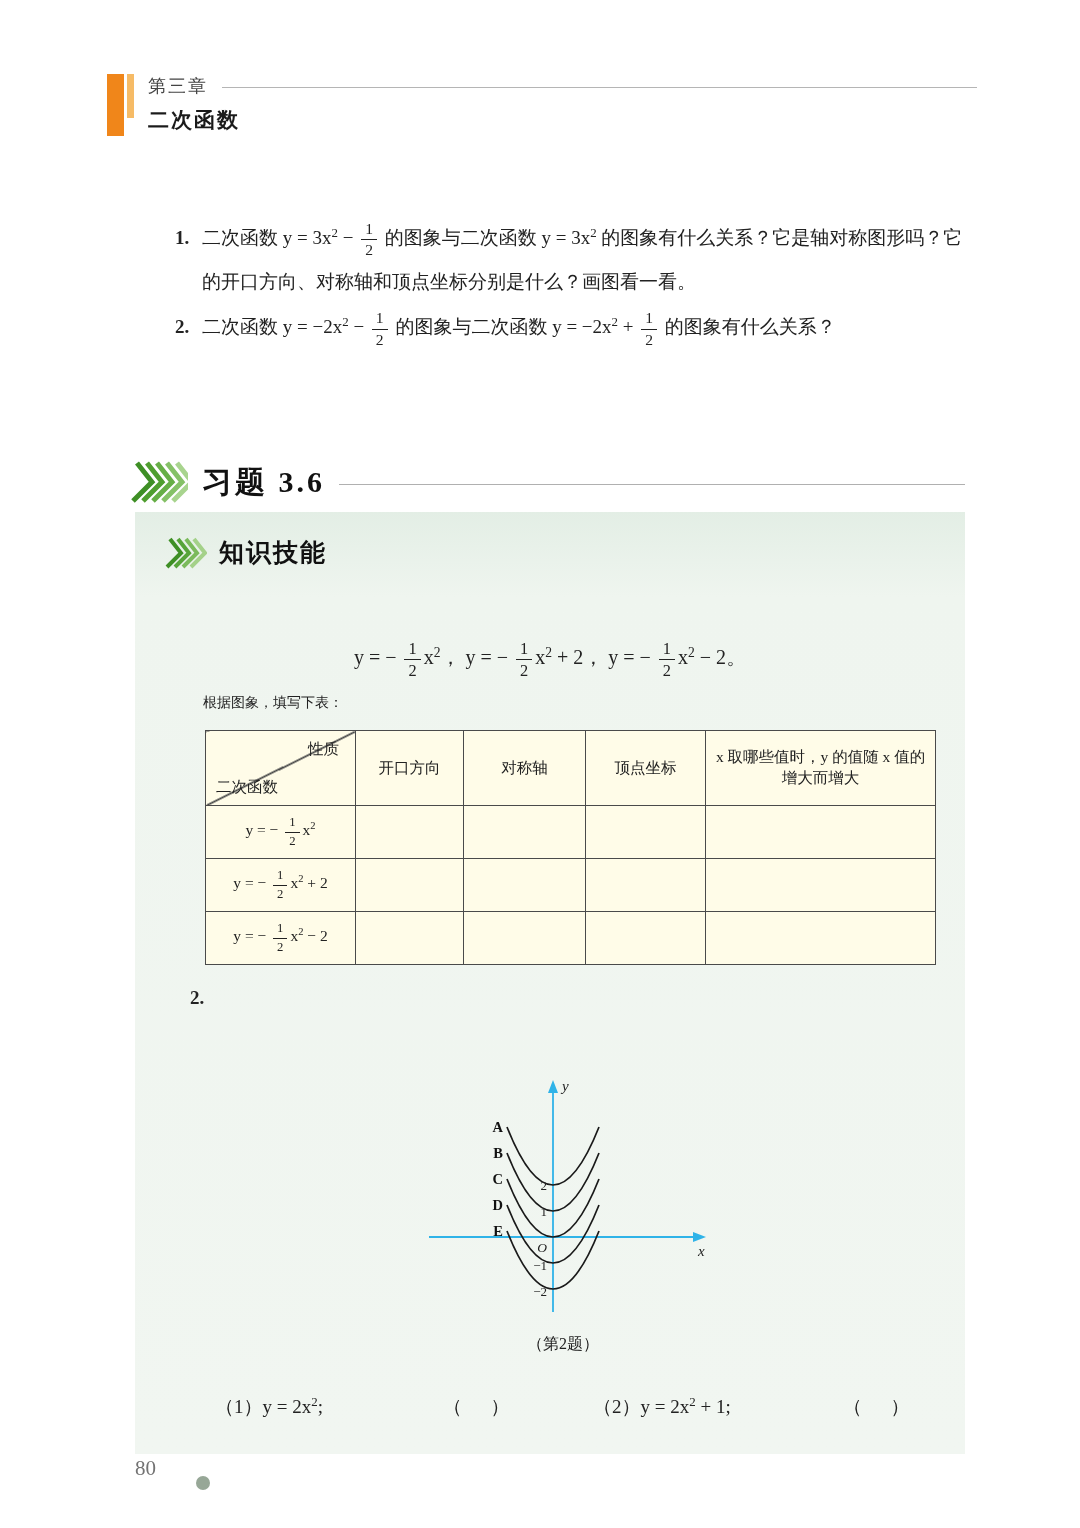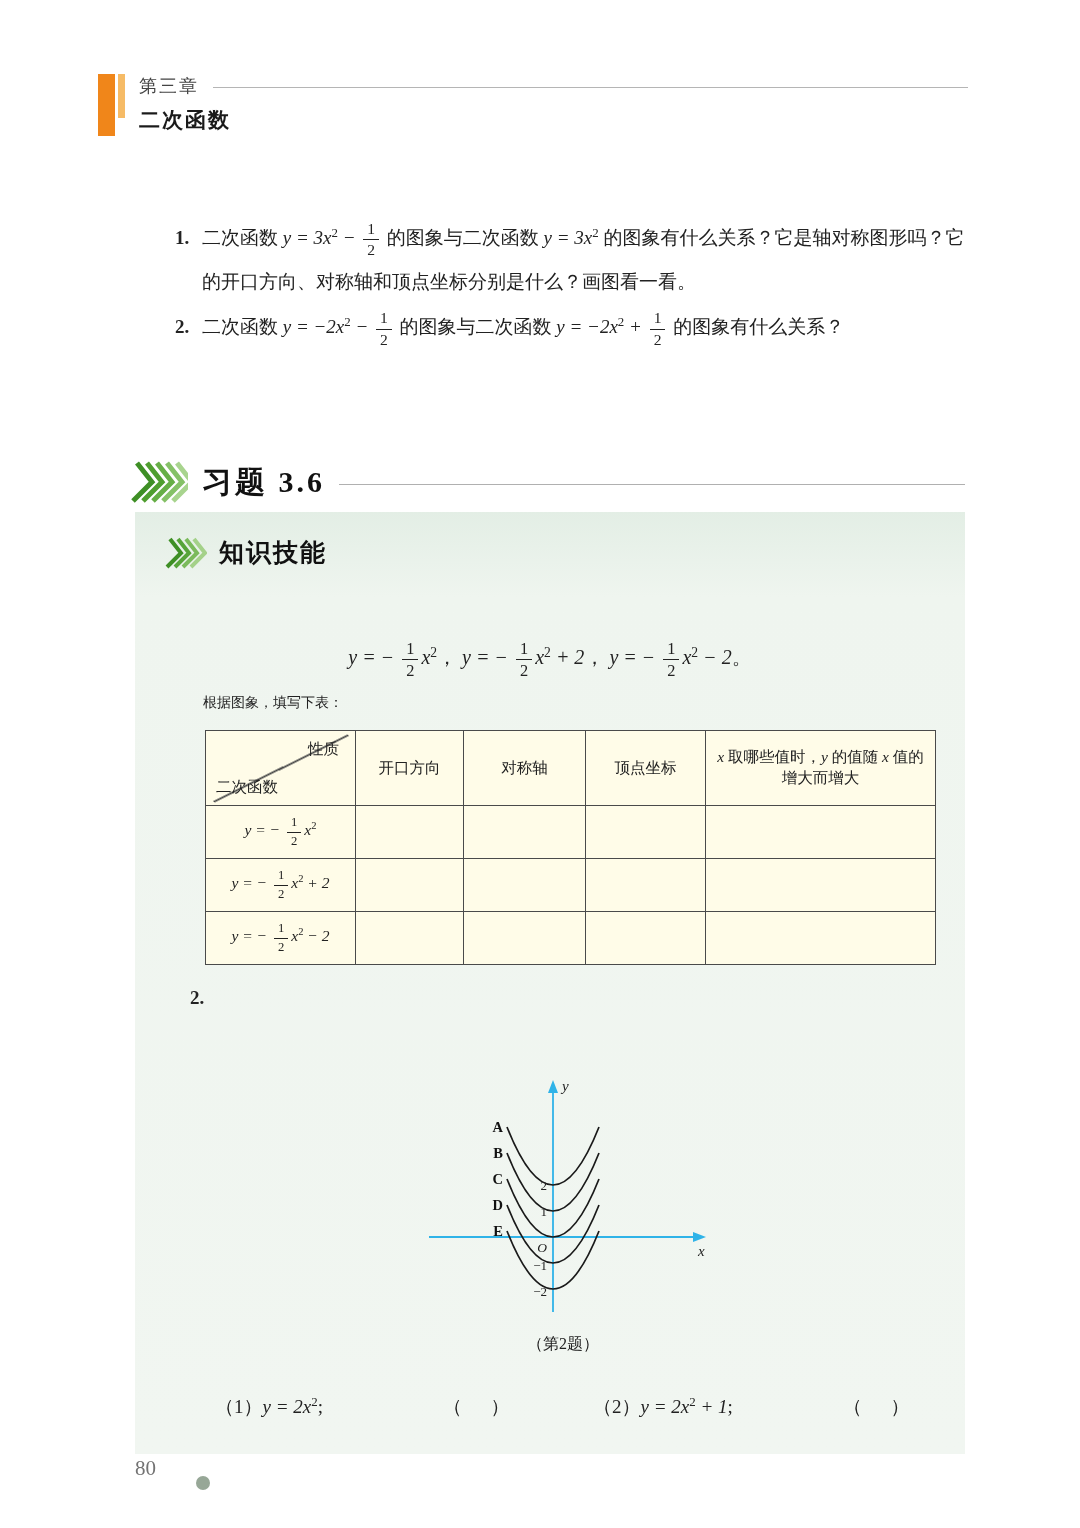--- a/index.html
+++ b/index.html
@@ -3,21 +3,21 @@
 <meta charset="utf-8">
 <style>
   html,body { margin:0; padding:0; background:#f6f7f8; }
   .page {
     position:relative; width:1080px; height:1528px; margin:0 auto;
     background:#ffffff; overflow:hidden;
     font-family:"Liberation Serif", serif; color:#222;
   }
 
   
-  .chapter { position:absolute; top:74px; left:86px; width:870px; display:flex;padding-left:12px; }
+  .chapter { position:absolute; top:74px; left:95px; width:870px; display:flex;padding-left:12px; }
   .bar-main { width:17px; height:62px; background:#F0861A; }
   .bar-sub  { width:7px; height:44px; background:#F6BB66; margin-left:3px; }
   .chapter-text { flex:1; margin-left:14px; }
   .chapter-row1 { display:flex; align-items:center; }
   .chapter-label { font-size:18px; color:#444; letter-spacing:2px; }
   .chapter-line { flex:1; border-top:1.5px solid #b5b5b5; margin-left:14px; margin-top:2px; }
   .chapter-title { font-size:21px; font-weight:700; color:#1a1a1a; margin-top:8px; letter-spacing:2px; }
 
   
   .sec-heading { display:flex; align-items:center; gap:14px; }
@@ -45,21 +45,21 @@
 
   .item-line { position:relative; font-size:19px; line-height:1.9; color:#222; }
   .item1 { position:absolute; top:90px; left:55px; right:20px; }
   .item-num { font-weight:700; margin-right:8px; }
   .formula-line { position:absolute; top:128px; left:0; width:100%; text-align:center; font-size:20px; }
   .table-intro { position:absolute; top:182px; left:68px; font-size:14px; }
 
   
   .fill-table { position:absolute; top:218px; left:70px; border-collapse:collapse; background:#FFFCE8; }
   .fill-table td { border:1.4px solid #4a4a4a; text-align:center; vertical-align:middle; font-size:15.5px; }
-  .fill-table tr.thead td { height:70px; padding:2px 8px;border-radius:20px; }
+  .fill-table tr.thead td { height:70px; padding:2px 8px; }
   .fill-table tr.trow td { height:50px; }
   td.corner {
     position:relative; padding:0 !important;
     background-image:linear-gradient(to bottom right,
       transparent calc(50% - 0.9px), #4a4a4a calc(50% - 0.9px),
       #4a4a4a calc(50% + 0.9px), transparent calc(50% + 0.9px));
   }
   .corner-top { position:absolute; top:8px; right:16px; font-size:15.5px; }
   .corner-bottom { position:absolute; bottom:7px; left:10px; font-size:15.5px; }
   .rform { font-size:17px; }
@@ -75,21 +75,21 @@
   .ans-1 { left:80px; }
   .ans-blank1 { position:absolute; left:308px; white-space:pre; }
   .ans-2 { left:458px; }
   .ans-blank2 { position:absolute; left:708px; white-space:pre; }
 
   
   .page-num { position:absolute; top:1456px; left:135px; font-size:21px; color:#737373; }
   .footer-dot { position:absolute; top:1476px; left:196px; width:14px; height:14px; border-radius:50%; background:#97a797; }
 
   
-  .mi { font-family:"Liberation Serif", serif; font-style:italic; }
+  .mi { font-family:"Liberation Serif", serif; }
   .txt { font-style:normal; }
   sup.msup { font-style:normal; font-size:0.68em; }
   .frac {
     display:inline-flex; flex-direction:column; align-items:center;
     vertical-align:middle; margin:0 3px; line-height:1.05;
     font-size:0.82em; font-style:normal;
   }
   .frac .num { border-bottom:1.3px solid #222; padding:0 4px 2px; }
   .frac .den { padding-top:2px; }
 

